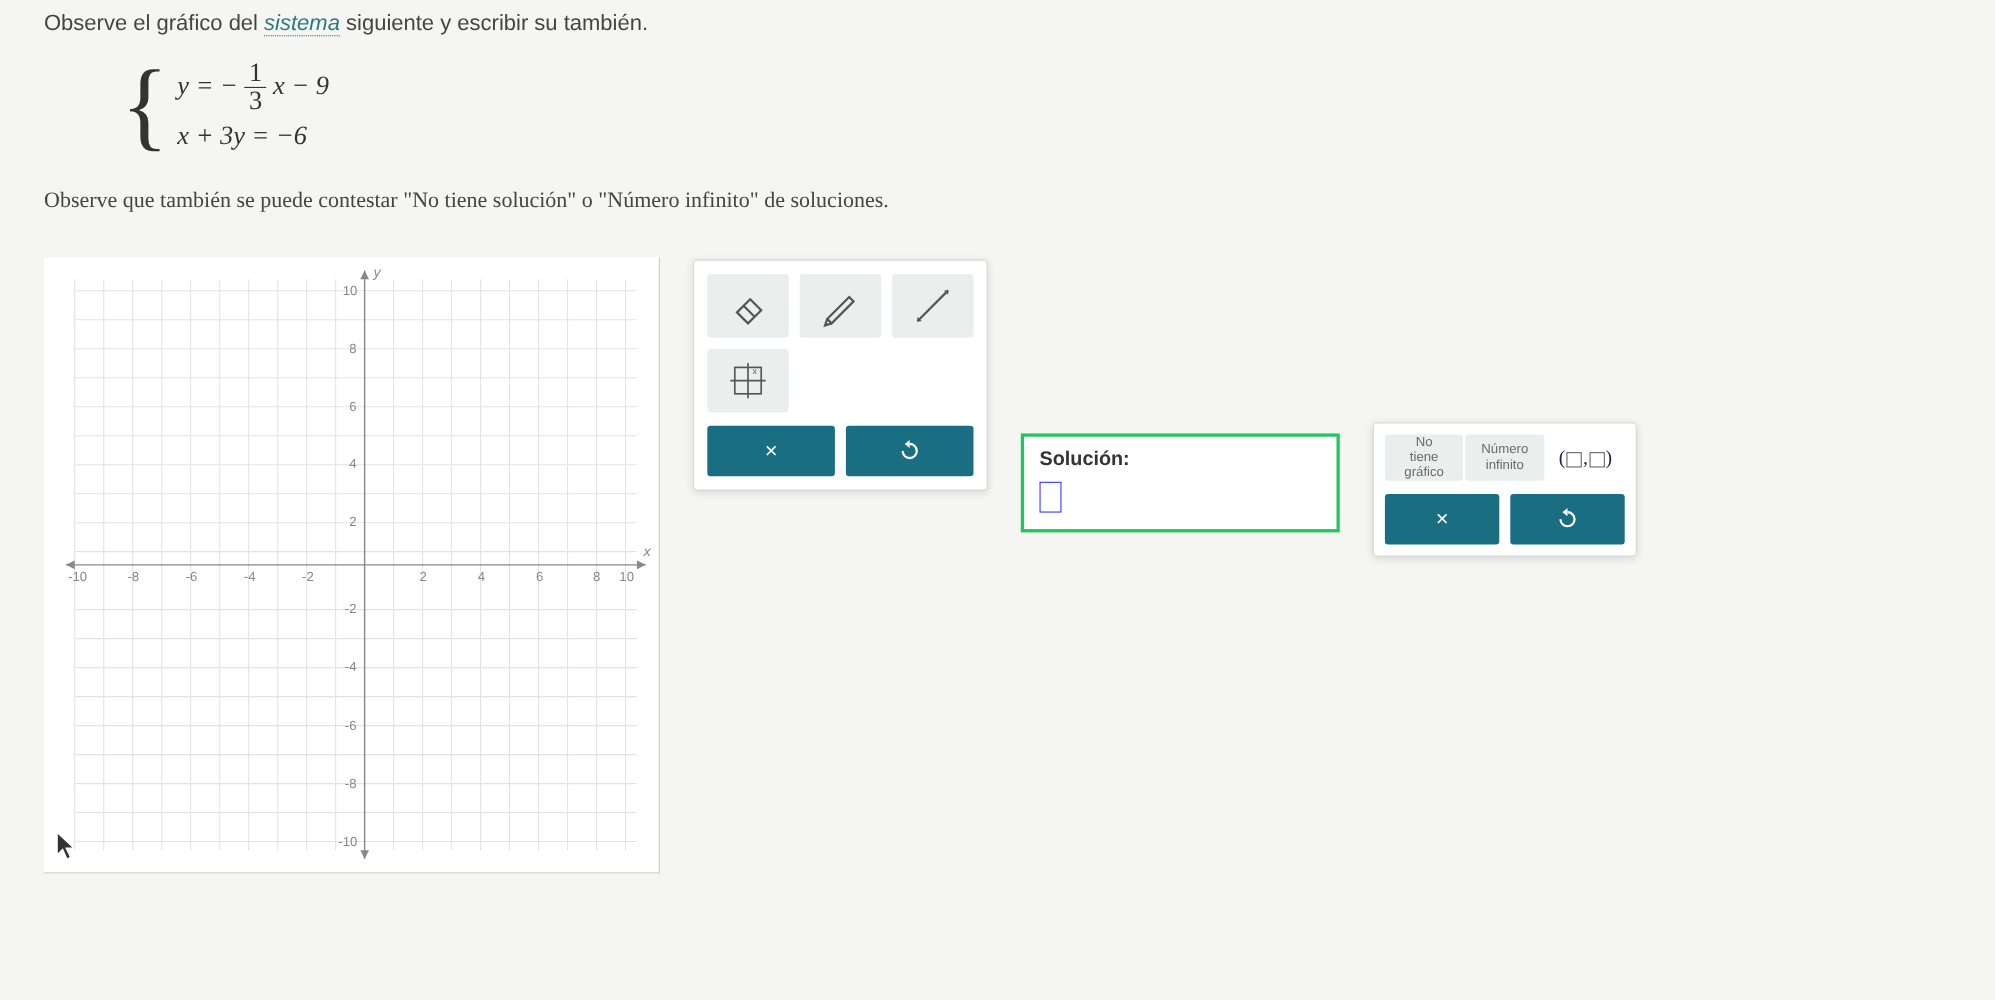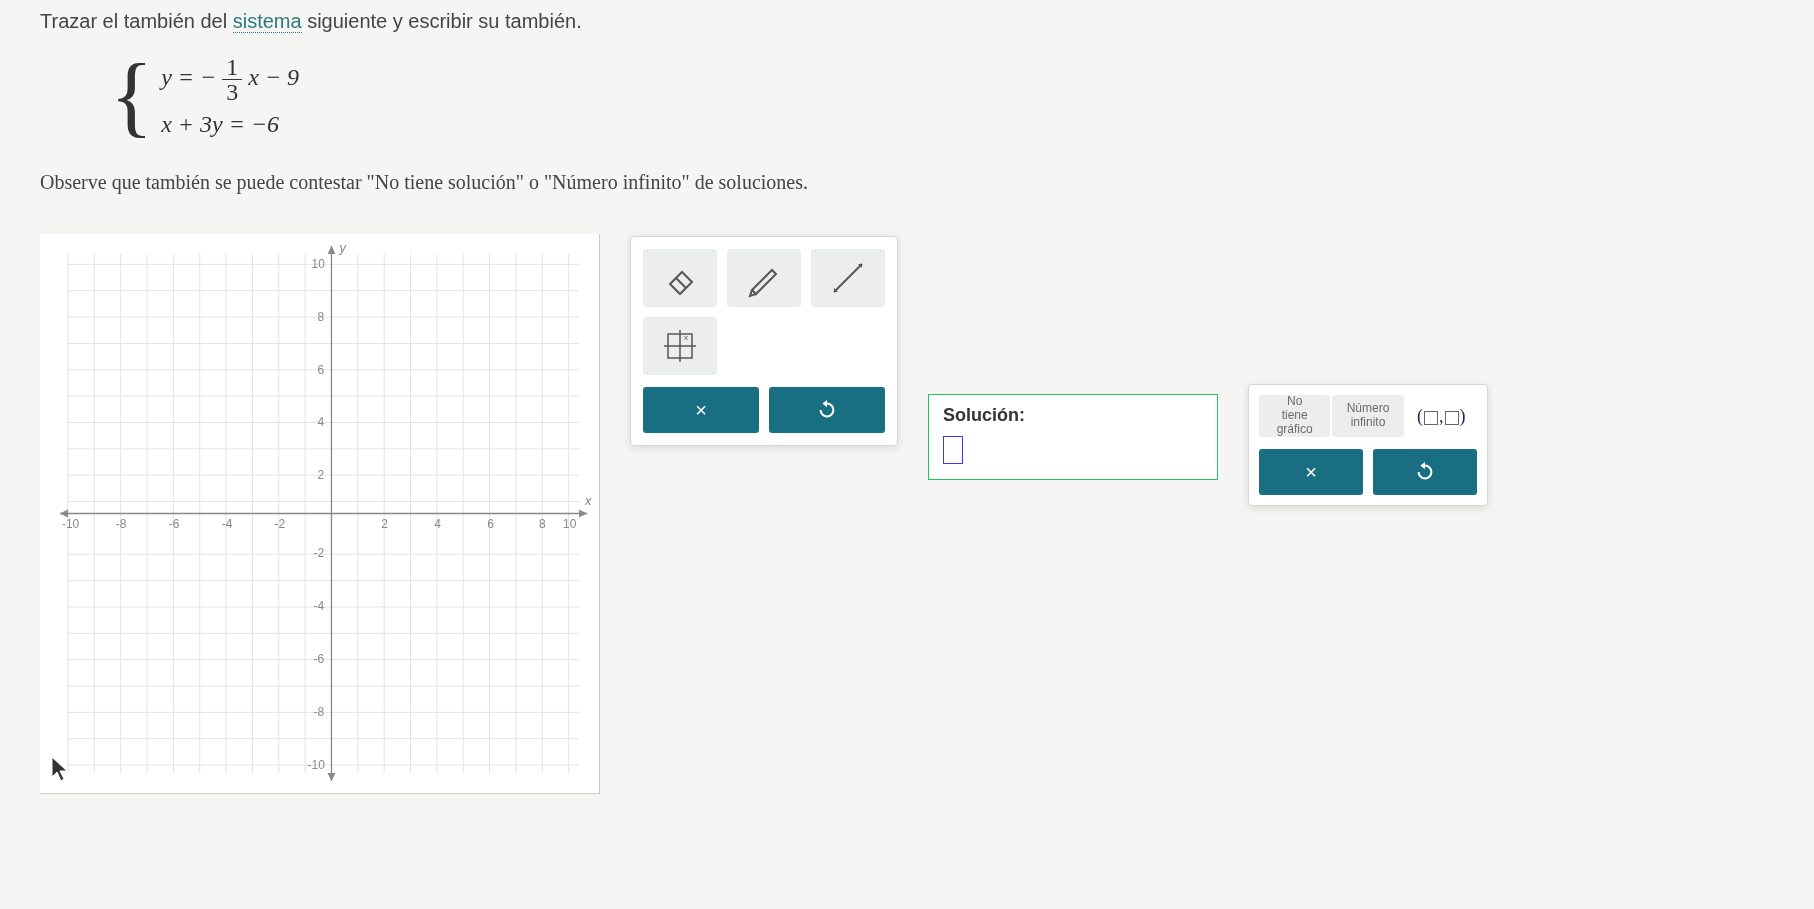--- a/index.html
+++ b/index.html
@@ -13,20 +13,21 @@
     overflow: hidden;
   }
   .instruction {
     font-size: 20px;
     color: #444;
     margin-bottom: 18px;
   }
   .instruction .link {
     color: #2a7a7a;
     border-bottom: 1px dotted #2a7a7a;
+    font-style: italic;
   }
   .equations {
     margin-left: 70px;
     margin-bottom: 30px;
     font-family: "Times New Roman", serif;
     font-size: 24px;
     display: flex;
     align-items: stretch;
   }
   .brace {
@@ -108,21 +109,21 @@
     align-items: center;
     justify-content: center;
     cursor: pointer;
     color: #fff;
     font-size: 20px;
   }
 
   
   .solution-box {
     width: 290px;
-    border: 1px solid #22c55e;
+    border: 3px solid #22c55e;
     background: #fff;
     padding: 10px 14px;
     font-size: 18px;
     margin-top: 160px;
   }
   .solution-box .label { font-weight: bold; color: #333; margin-bottom: 10px; }
   .solution-box .placeholder {
     width: 20px;
     height: 28px;
     border: 1px solid #3a3af0;
@@ -162,21 +163,21 @@
     height: 14px;
     border: 1px solid #666;
     margin: 0 1px;
     vertical-align: middle;
   }
 </style>
 </head>
 <body>
 
 <p class="instruction">
-  <span>Trazar el también del </span><span class="link">sistema</span><span> siguiente y escribir su también.</span>
+  <span>Observe el gráfico del </span><span class="link">sistema</span><span> siguiente y escribir su también.</span>
 </p>
 
 <div class="equations">
   <div class="brace">{</div>
   <div class="eqs">
     <div class="eq">
       <span>y</span>
       <span>=</span>
       <span>−</span>
       <span class="frac">

